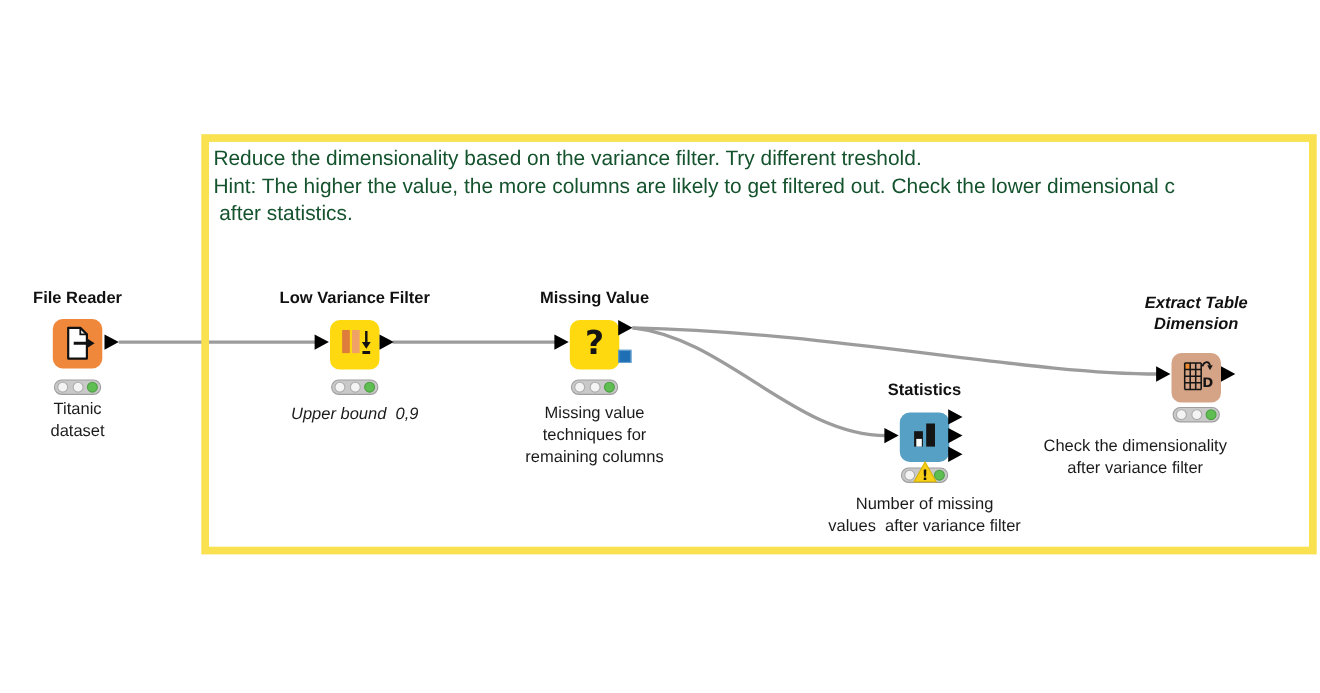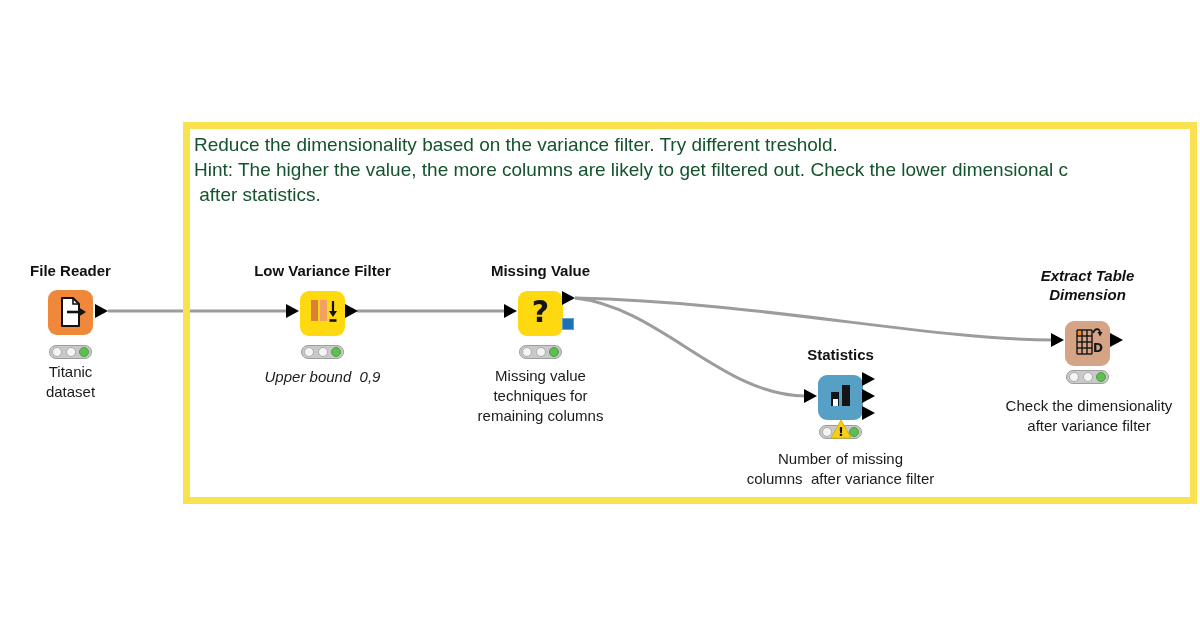--- a/index.html
+++ b/index.html
@@ -134,21 +134,21 @@
         <div class="light"></div>
         <div class="warn">
           <svg width="22" height="20" viewBox="0 0 22 20">
             <path d="M11 1 L21 19 L1 19 Z" fill="#F7CF17" stroke="#D9B400" stroke-width="1"></path>
             <text x="11" y="17" text-anchor="middle" font-size="13" font-weight="bold" fill="#111" font-family="DejaVu Sans,sans-serif">!</text>
           </svg>
         </div>
         <div class="light green"></div>
       </div>
       <div class="node-sub" style="left: 735.5px; top: 449px;">Number of missing
-columns  after variance filter</div>
+values  after variance filter</div>
       <div class="node-title" style="left: 987.5px; top: 266px; font-style: italic;">Extract Table
 Dimension</div>
       <div class="node-body" style="left: 1065px; top: 321px; background: rgb(213, 163, 133);">
         <svg viewBox="0 0 45 45" width="45" height="45">
           <rect x="12" y="9" width="5" height="6" fill="#F08A2E"></rect>
           <g stroke="#151515" stroke-width="1.4">
             <line x1="12" y1="9" x2="27" y2="9"></line>
             <line x1="12" y1="15" x2="27" y2="15"></line>
             <line x1="12" y1="21" x2="27" y2="21"></line>
             <line x1="12" y1="27" x2="27" y2="27"></line>
@@ -163,16 +163,16 @@
           <text x="33" y="31" text-anchor="middle" font-size="12" font-weight="bold" fill="#151515" font-family="DejaVu Sans,sans-serif">D</text>
         </svg>
       </div>
       <div class="port" style="left: 1051px; top: 333px;"></div>
       <div class="port" style="left: 1110px; top: 333px;"></div>
       <div class="traffic" style="left: 1066px; top: 370px;">
         <div class="light"></div>
         <div class="light"></div>
         <div class="light green"></div>
       </div>
-      <div class="node-sub" style="left: 984px; top: 396px;">Check the dimensionality
+      <div class="node-sub" style="left: 927px; top: 396px;">Check the dimensionality
 after variance filter</div>
     </div>
 </div>
 
 </body></html>

